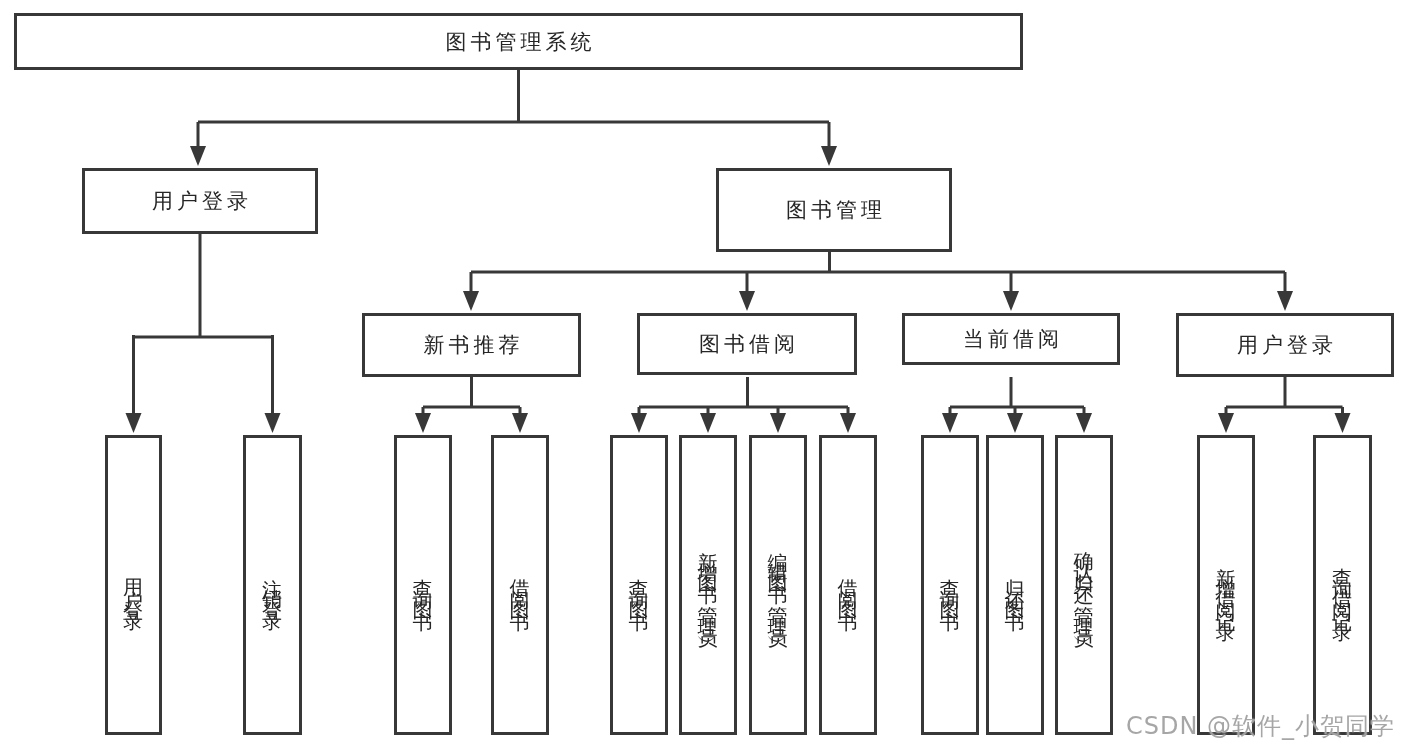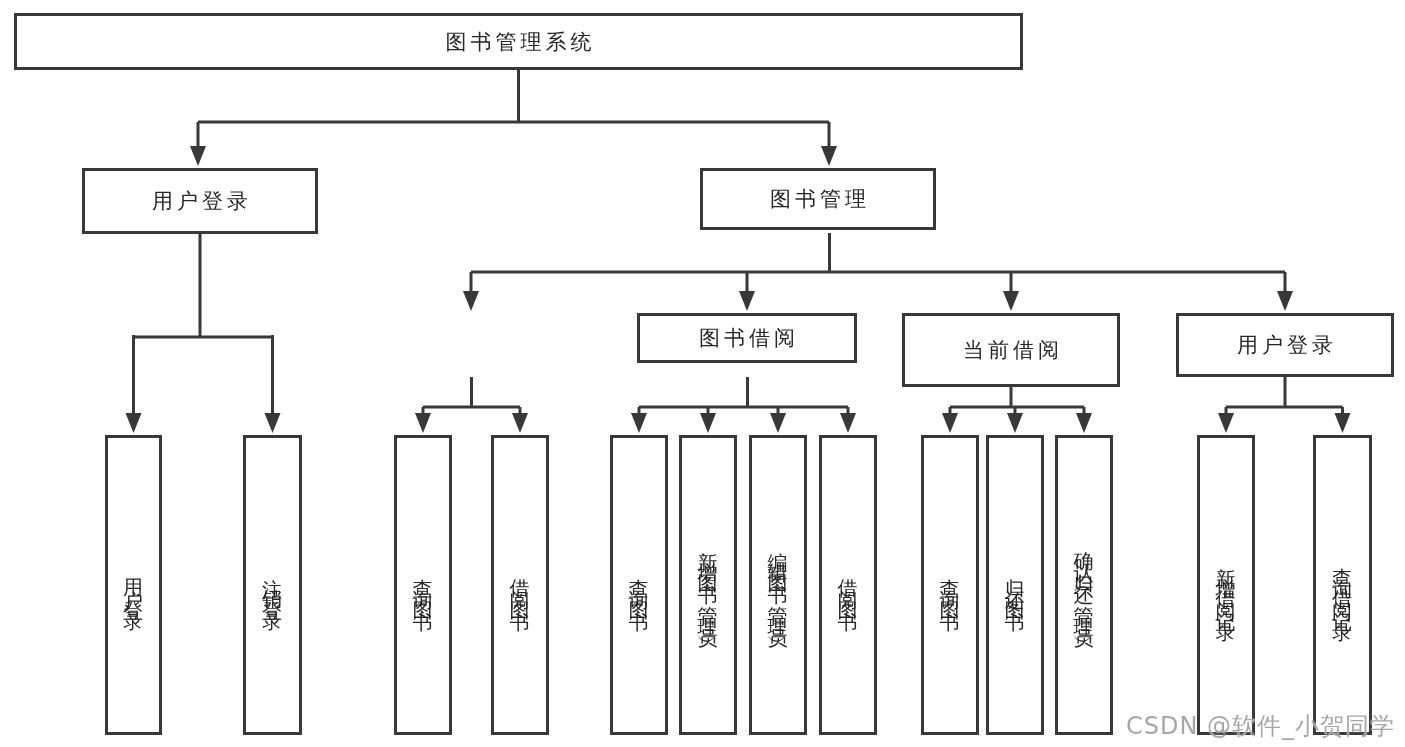--- a/index.html
+++ b/index.html
@@ -87,28 +87,31 @@
     </g>
   </svg>
 
   <div class="node h" style="left:14px;top:13px;width:1009px;height:57px">
     <span>图书管理系统</span>
   </div>
 
   <div class="node h" style="left:82px;top:168px;width:236px;height:66px">
     <span>用户登录</span>
   </div>
-  <div class="node h" style="left:700px;top:168px;width:236px;height:62px">
+  <div class="node h" style="left:716px;top:168px;width:236px;height:84px">
     <span>图书管理</span>
   </div>
 
-  <div class="node h" style="left:637px;top:313px;width:220px;height:50px">
+  <div class="node h" style="left:362px;top:313px;width:219px;height:64px">
+    <span>新书推荐</span>
+  </div>
+  <div class="node h" style="left:637px;top:313px;width:220px;height:62px">
     <span>图书借阅</span>
   </div>
-  <div class="node h" style="left:902px;top:313px;width:218px;height:74px">
+  <div class="node h" style="left:902px;top:313px;width:218px;height:52px">
     <span>当前借阅</span>
   </div>
   <div class="node h" style="left:1176px;top:313px;width:218px;height:64px">
     <span>用户登录</span>
   </div>
 
   <div class="node v" style="left:105px;top:435px;width:57px;height:300px">
     <span>用户登录</span>
   </div>
   <div class="node v" style="left:243px;top:435px;width:59px;height:300px">

